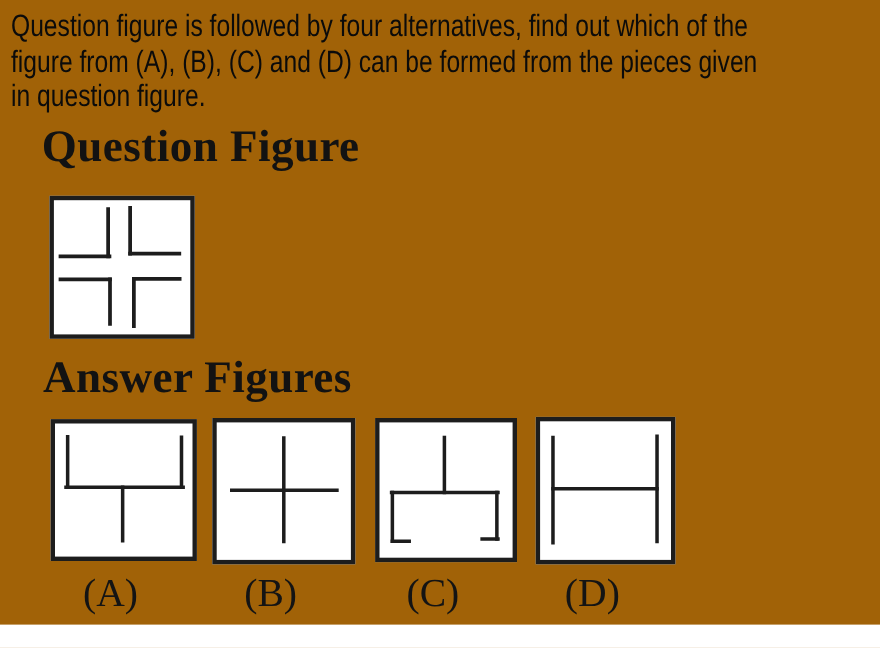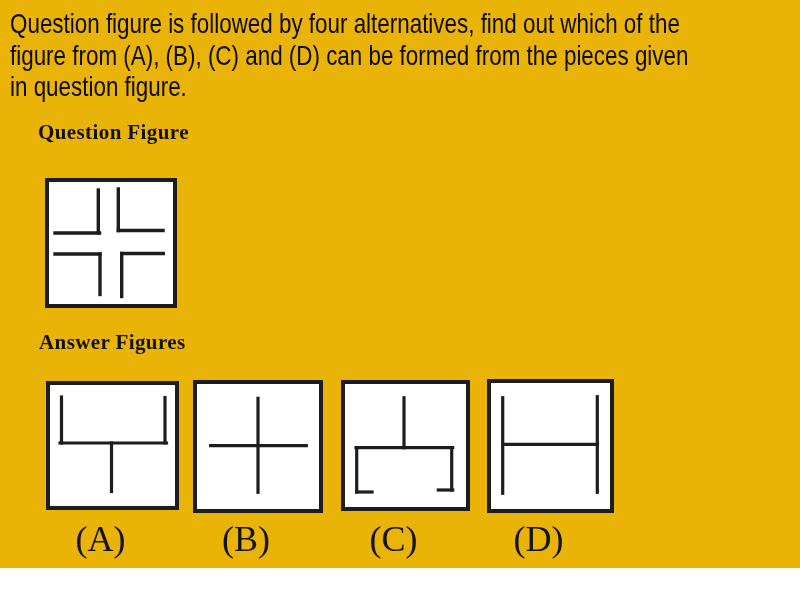--- a/index.html
+++ b/index.html
@@ -1,34 +1,34 @@
 <!DOCTYPE html>
 <html><head>
 <meta charset="utf-8">
 <style>
   html, body { margin:0; padding:0; background:#ffffff; }
   .page {
     position:relative; width:800px; height:568px;
-    background:#eab308; overflow:hidden;
+    background:#a16207; overflow:hidden;
     font-family:"Liberation Sans", sans-serif;
   }
   
   .question-text {
     position:absolute; left:10px; top:8px;
     transform:scaleX(0.8); transform-origin:0 0;
     color:#0b0b0b; font-size:28px; line-height:31.5px;
     font-family:"Liberation Sans", sans-serif;
   }
   .qline { white-space:nowrap; }
 
   
   .heading {
     position:absolute; color:#121212;
     font-family:"Liberation Serif", serif;
-    font-weight:700; font-size:21px; letter-spacing:0.4px;
+    font-weight:700; font-size:41px; letter-spacing:0.4px;
     line-height:36px; white-space:nowrap;
   }
   .question-heading { left:38px; top:114px; }
   .answer-heading  { left:39px; top:324px;text-align:right; }
 
   
   .figure-box {
     position:absolute; border:4px solid #1d1d1d;
     background:#ffffff; box-sizing:border-box;
   }

